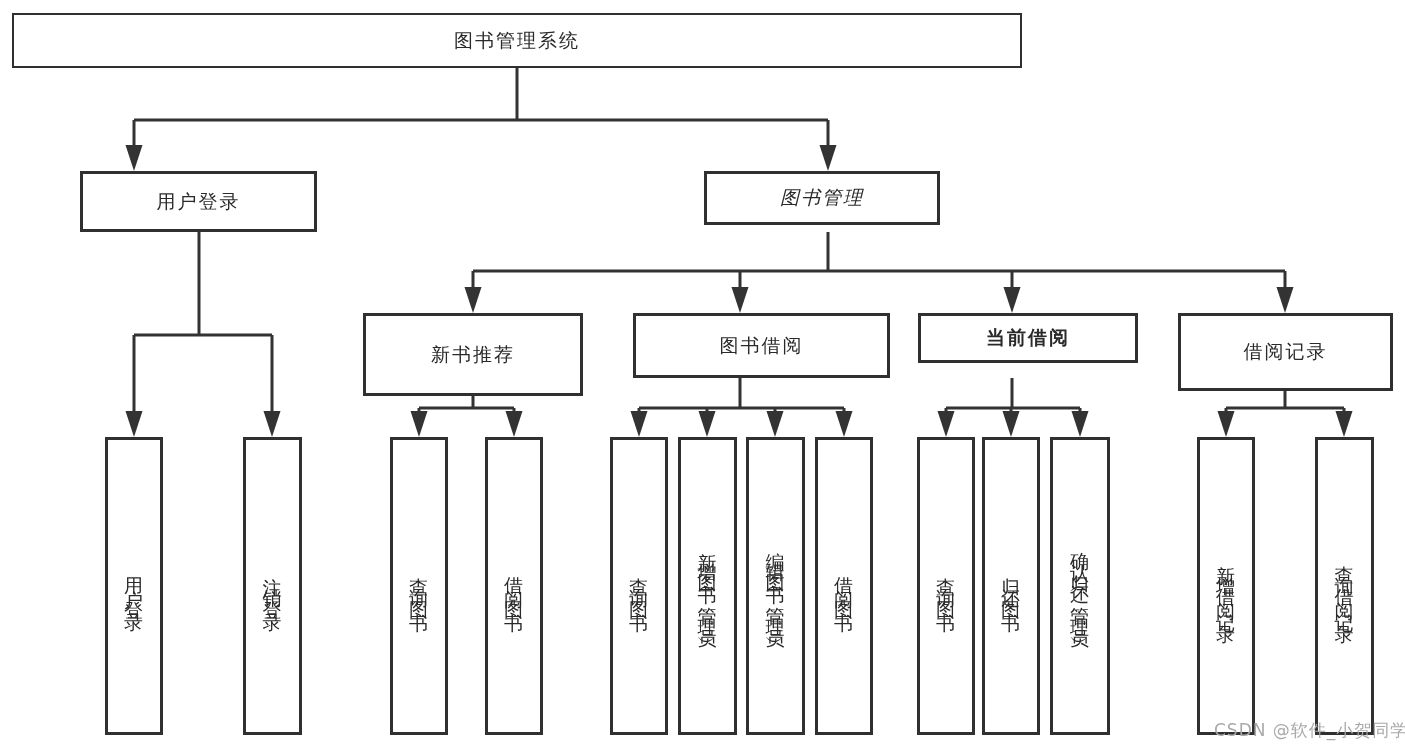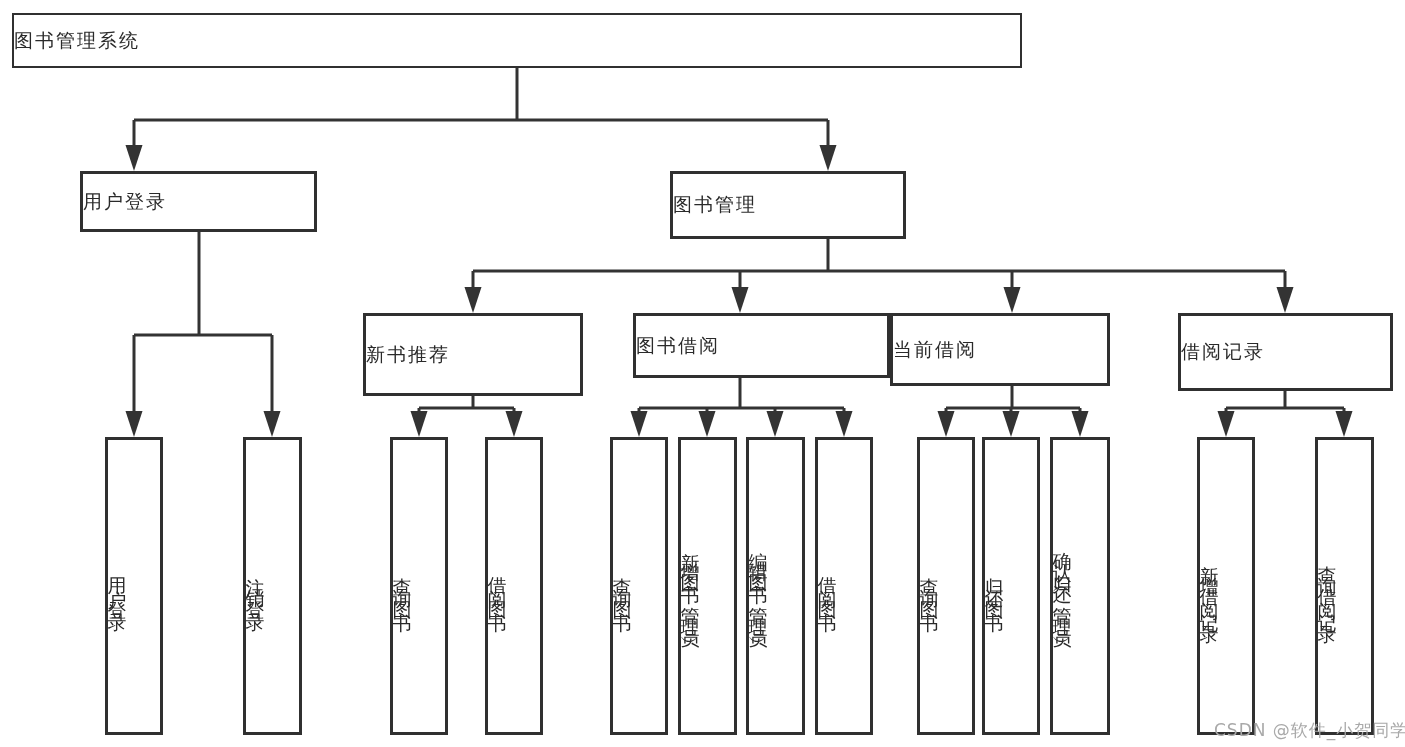--- a/index.html
+++ b/index.html
@@ -17,21 +17,21 @@
     font-family:"DejaVu Sans","Liberation Sans",sans-serif;
     color:var(--text);
     overflow:hidden;
   }
   #connectors{position:absolute;left:0;top:0;width:1405px;height:747px;}
   .node{
     position:absolute;
     background:var(--bg);
     border:3px solid var(--border);
     box-sizing:border-box;
-    display:flex;align-items:center;justify-content:flex-start;
+    display:flex;align-items:center;justify-content:center;
   }
   .node .lbl{
     font-size:19px;
     letter-spacing:2px;
     white-space:nowrap;
     color:var(--text);
   }
   #root-box{border-width:2.5px;}
   .leaf .lbl{
     writing-mode:vertical-rl;
@@ -126,31 +126,31 @@
     </g>
   </svg>
 
   <div class="node" id="root-box" style="left:12px;top:13px;width:1010px;height:55px;">
     <span class="lbl">图书管理系统</span>
   </div>
 
   <div class="node" style="left:80px;top:171px;width:237px;height:61px;">
     <span class="lbl">用户登录</span>
   </div>
-  <div class="node" style="left:670px;top:171px;width:236px;height:68px;">
+  <div class="node" style="left:704px;top:171px;width:236px;height:54px;font-style:italic;">
     <span class="lbl">图书管理</span>
   </div>
 
   <div class="node" style="left:363px;top:313px;width:220px;height:83px;">
     <span class="lbl">新书推荐</span>
   </div>
   <div class="node" style="left:633px;top:313px;width:257px;height:65px;">
     <span class="lbl">图书借阅</span>
   </div>
-  <div class="node" style="left:890px;top:313px;width:220px;height:73px;">
+  <div class="node" style="left:918px;top:313px;width:220px;height:50px;font-weight:bold;">
     <span class="lbl">当前借阅</span>
   </div>
   <div class="node" style="left:1178px;top:313px;width:215px;height:78px;">
     <span class="lbl">借阅记录</span>
   </div>
 
   <div class="node leaf" style="left:105px;top:437px;width:58px;height:298px;">
     <span class="lbl">用户登录</span>
   </div>
   <div class="node leaf" style="left:243px;top:437px;width:59px;height:298px;">

